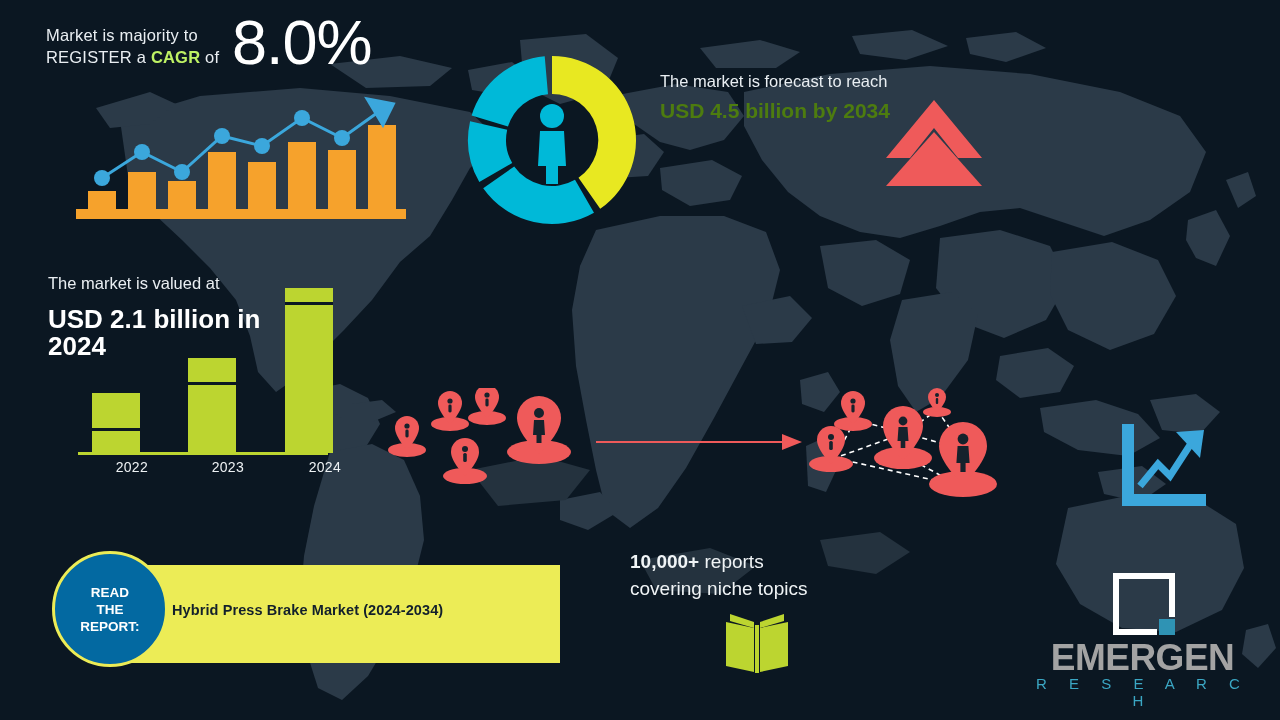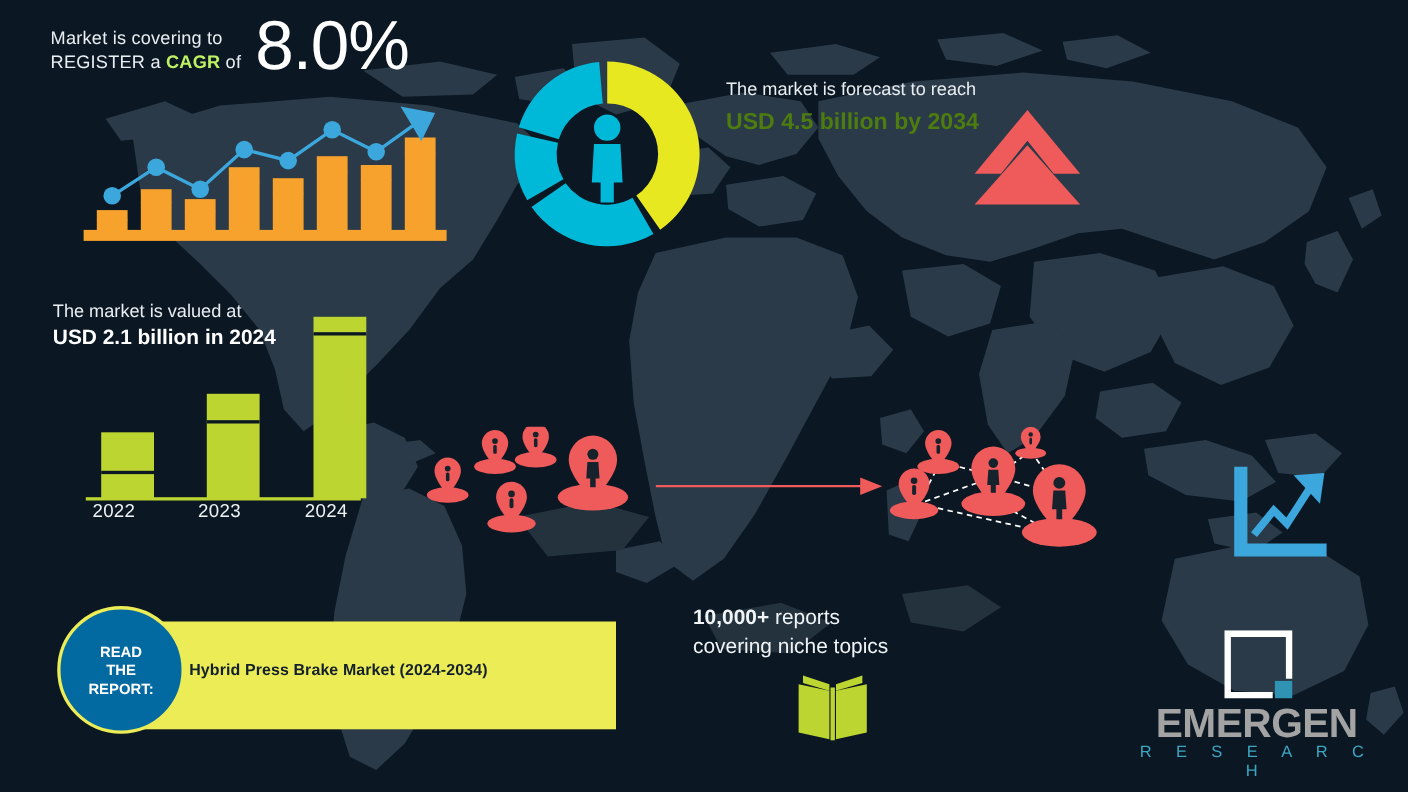--- a/index.html
+++ b/index.html
@@ -29,36 +29,36 @@
   }
 
   
   .forecast-block { position: absolute; left: 660px; top: 70px; width: 240px; }
   .fc-small { font-size: 16.5px; line-height: 22px; color: #e9eef2; }
   .fc-big { font-size: 21px; font-weight: bold; line-height: 27px; margin-top: 5px; color: #4d7c0f; }
 
   
   .valued-block { position: absolute; left: 48px; top: 272px; width: 260px; }
   .vl-small { font-size: 16.5px; line-height: 22px; color: #e9eef2; }
-  .vl-big { font-size: 19px; font-weight: bold; line-height: 27px; margin-top: 0; color: #fff; }
+  .vl-big { font-size: 26px; font-weight: bold; line-height: 27px; margin-top: 12px; color: #fff; }
 
   
   .fragmented {
     position: absolute; left: 533px; top: 237px; width: 690px;
     font-size: 15.5px; line-height: 23px; color: #f2f5f7;
   }
 
   
   .greenchart { position: absolute; left: 78px; top: 290px; width: 270px; height: 185px; }
   .gbar { position: absolute; bottom: 22px; background: #bcd530; }
   .gbar .sep { position: absolute; left: 0; right: 0; height: 3px; background: #0b1722; }
   .gaxis { position: absolute; left: 0; bottom: 20px; height: 3px; background: #bcd530; }
   .glabel {
-    position: absolute; bottom: 0px; font-size: 17px; color: #eef2f4;
-    text-align: left; letter-spacing: 0.3px;
+    position: absolute; bottom: 0px; font-size: 14px; color: #eef2f4;
+    text-align: right; letter-spacing: 0.3px;
   }
 
   
   .report-bar {
     position: absolute; left: 125px; top: 565px; width: 435px; height: 98px;
     background: #ecec56;
   }
   .report-title {
     position: absolute; left: 172px; top: 602px; width: 380px;
     font-size: 14.5px; font-weight: bold; color: #13202b; letter-spacing: 0.1px;
@@ -150,21 +150,21 @@
     </g>
     <g fill="#24323e">
       <path d="M470 470 L540 456 L590 470 L566 500 L498 506 Z"></path>
       <path d="M640 560 L710 548 L756 566 L720 594 L656 590 Z"></path>
       <path d="M820 540 L880 532 L910 552 L876 574 L828 566 Z"></path>
     </g>
   </svg>
 
   <div class="cagr-block">
     <div class="cagr-lines">
-      <div>Market is covering to</div>
+      <div>Market is majority to</div>
       <div><span>REGISTER a </span><b>CAGR</b><span> of</span></div>
     </div>
     <div class="cagr-value">8.0%</div>
   </div>
 
   <svg style="position:absolute;left:62px;top:88px;" width="350" height="136" viewBox="0 0 350 136">
     <g fill="#f6a22c">
       <rect x="26" y="103" width="28" height="22"></rect>
       <rect x="66" y="84" width="28" height="41"></rect>
       <rect x="106" y="93" width="28" height="32"></rect>

